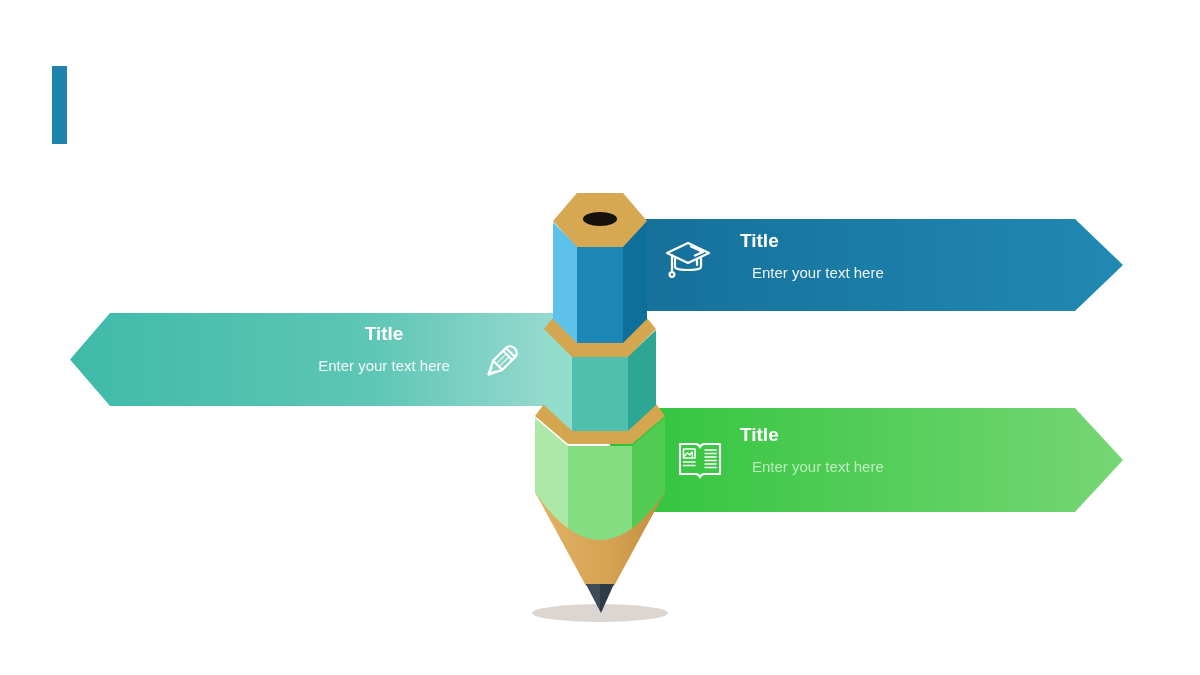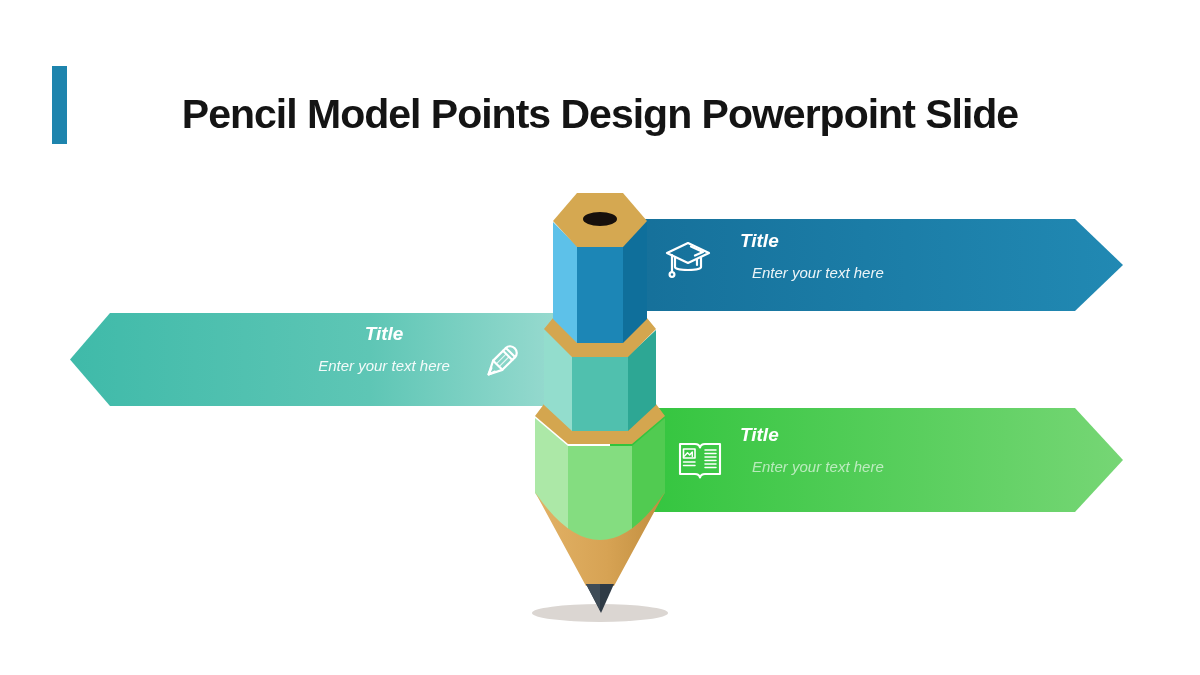--- a/index.html
+++ b/index.html
@@ -3,21 +3,21 @@
 <meta charset="utf-8">
 <style>
   html,body{margin:0;padding:0;background:#fff;}
   .slide{position:relative;width:1200px;height:675px;background:#ffffff;overflow:hidden;
          font-family:"Liberation Sans",sans-serif;}
   
   .accent-bar{position:absolute;left:52px;top:66px;width:15px;height:78px;background:#1e84ad;}
   .page-title{position:absolute;left:0;top:64px;width:1200px;text-align:center;
               font-size:41px;font-weight:700;letter-spacing:-1px;color:#141414;}
   
-  .banner{position:absolute;color:#fff;font-style:italic;}
+  .banner{position:absolute;color:#fff;}
   .banner-right{clip-path:polygon(0 0,calc(100% - 48px) 0,100% 50%,calc(100% - 48px) 100%,0 100%);}
   .banner-left{clip-path:polygon(40px 0,100% 0,100% 100%,40px 100%,0 50%);}
   .banner-top{left:610px;top:219px;width:513px;height:92px;
               background:linear-gradient(to right,#156f99,#2189b3);}
   .banner-middle{left:70px;top:313px;width:545px;height:93px;
               background:linear-gradient(to right,#3fbaa9 0%,#5ec6b5 55%,#a9e0d7 100%);}
   .banner-bottom{left:610px;top:408px;width:513px;height:104px;
               background:linear-gradient(to right,#2fc43b,#76d675);}
   .b-text{position:absolute;}
   .b-title{font-size:19px;font-weight:700;margin:0 0 7px 0;}
@@ -31,21 +31,20 @@
   .banner-middle .b-icon{left:408px;top:24px;}
   .banner-bottom .b-icon{left:66px;top:31px;}
   .pencil-svg{position:absolute;left:520px;top:183px;}
 </style>
 </head>
 <body>
 
 <div class="slide">
 
   <div class="accent-bar"></div>
-  <h1 class="page-title">Pencil Model Points Design Powerpoint Slide</h1>
 
   <div class="banner banner-top banner-right">
     <span class="b-icon">
       <svg width="50" height="52" viewBox="0 0 50 52" fill="none" stroke="#ffffff" stroke-width="2.2" stroke-linejoin="round" stroke-linecap="round">
         <path d="M25,6 L46,16 L25,26 L4,16 Z"></path>
         <path d="M28,9.5 L40,15 L32,18.5"></path>
         <path d="M12,20 v10 c0,4 26,4 26,0 v-10"></path>
         <path d="M34,22 v6"></path>
         <path d="M9,18 v16"></path>
         <circle cx="9" cy="37.5" r="2.4"></circle>

